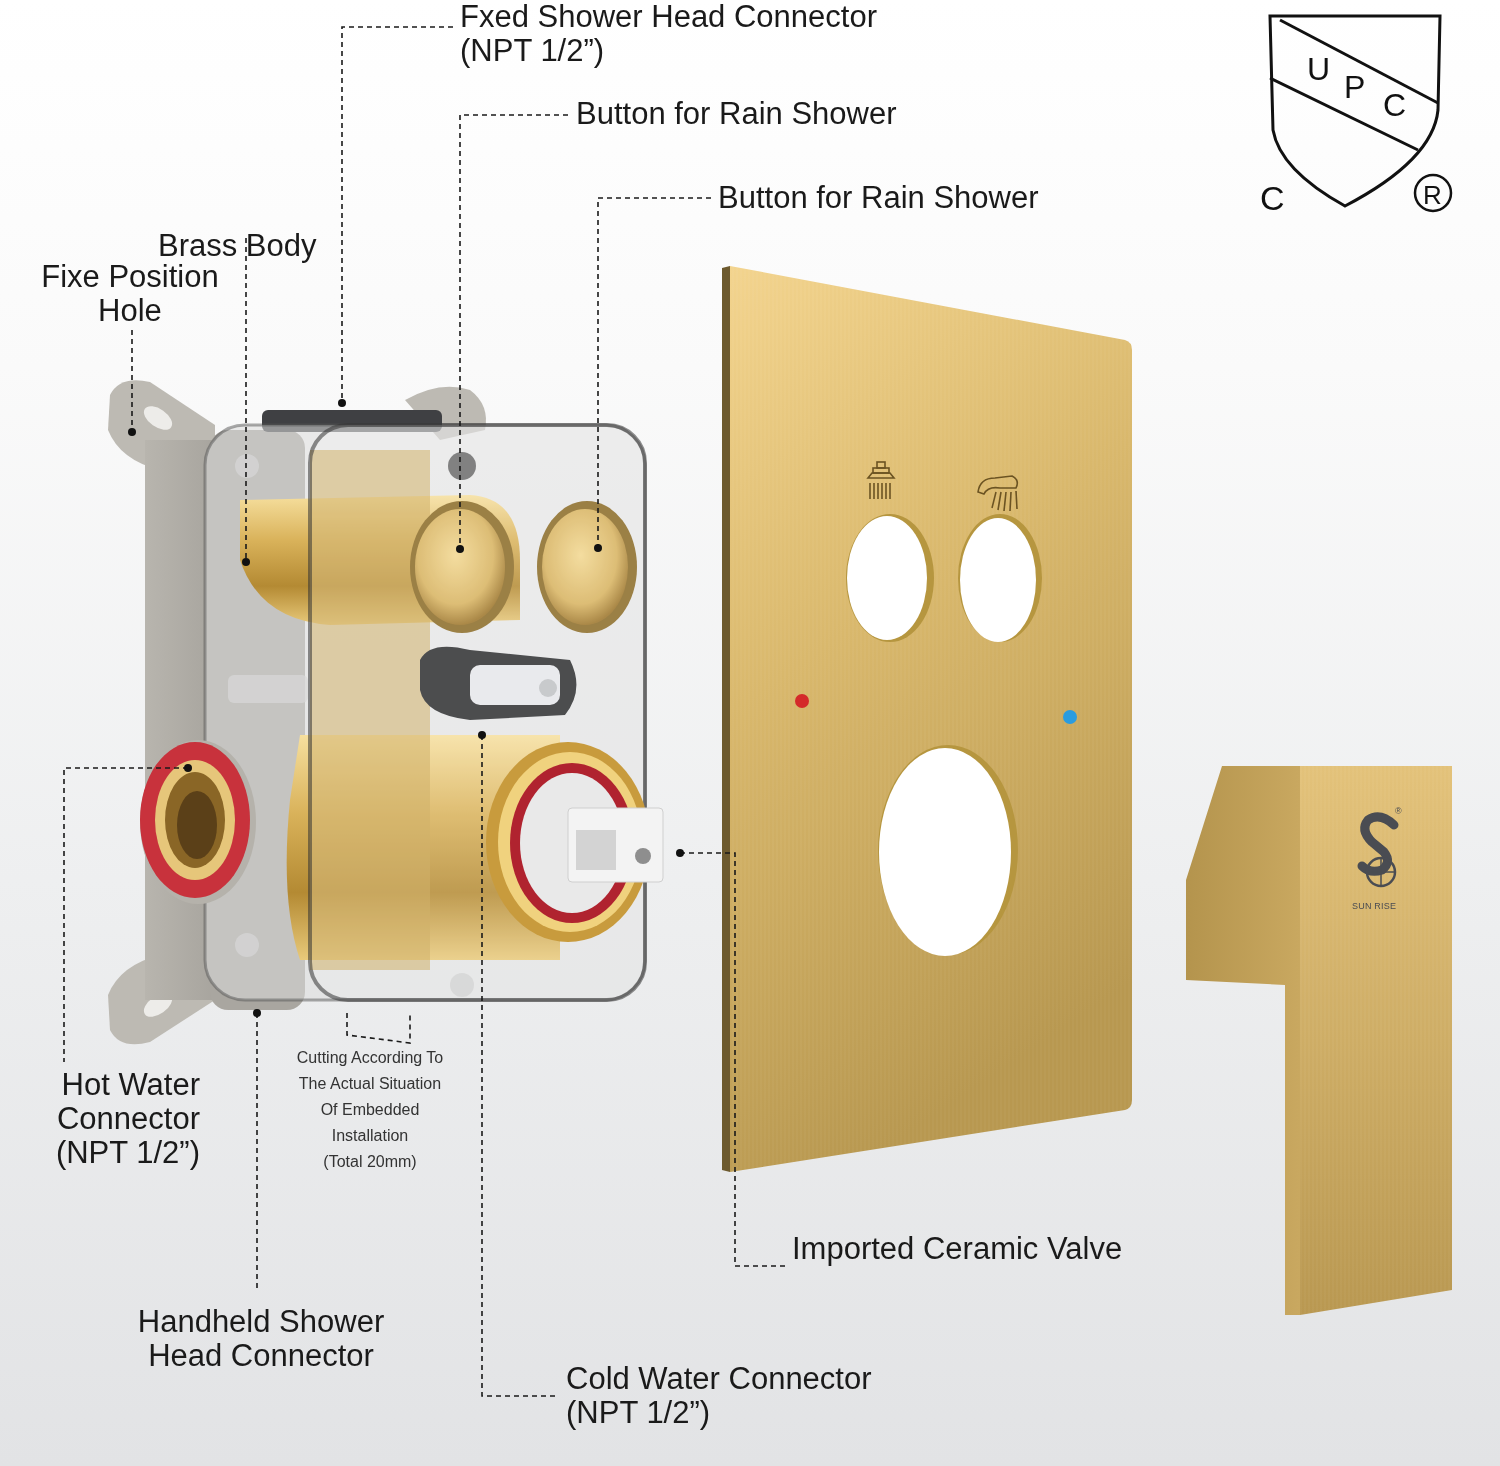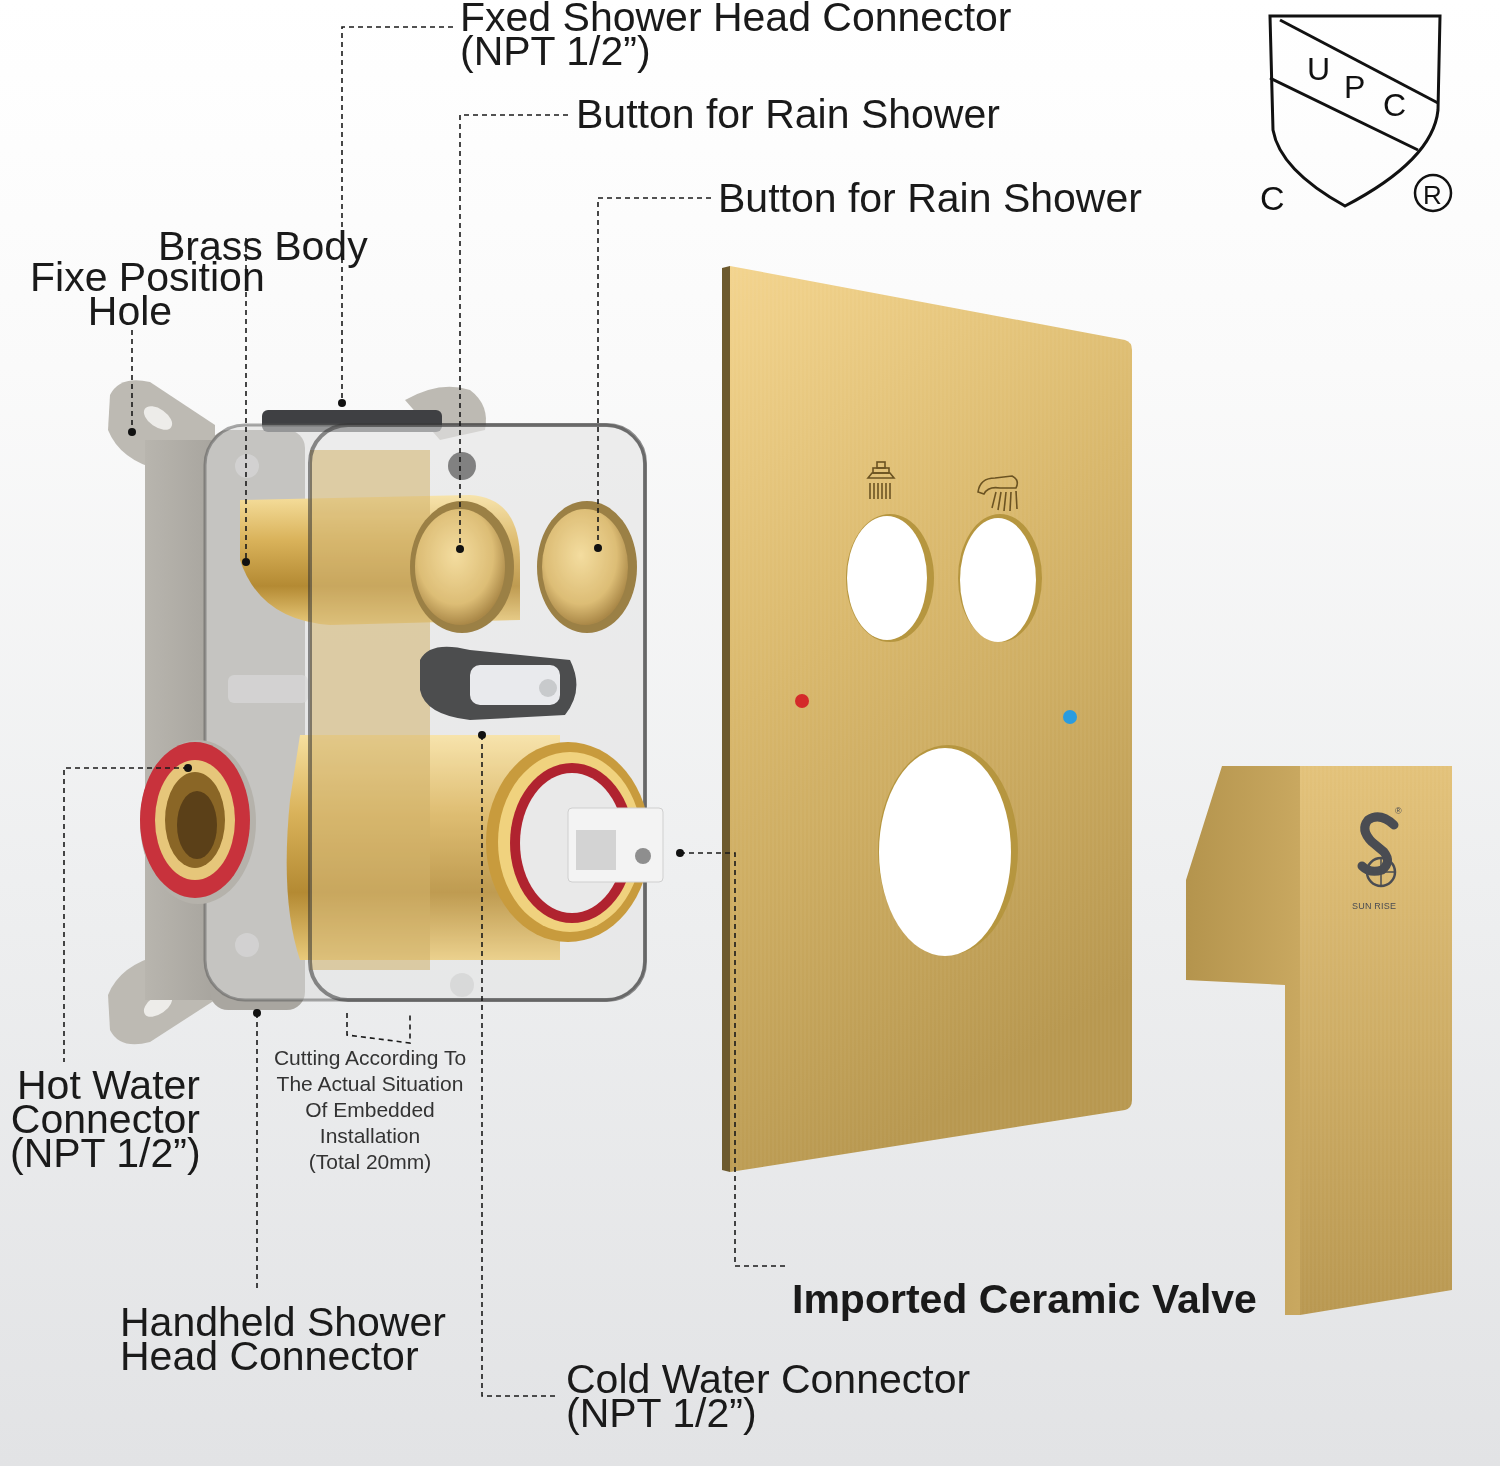--- a/index.html
+++ b/index.html
@@ -2,23 +2,23 @@
 <html><head>
 <meta charset="utf-8">
 <style>
   html, body { margin:0; padding:0; }
   body {
     width:1500px; height:1466px; position:relative; overflow:hidden;
     background: linear-gradient(180deg, #ffffff 0%, #fafafa 25%, #eeeff0 60%, #e2e3e5 100%);
     font-family: "Liberation Sans", "DejaVu Sans", sans-serif;
     color:#1c1c1c;
   }
-  .label { position:absolute; font-size:41px; line-height:34px; white-space:nowrap; color:#1a1a1a; }
+  .label { position:absolute; font-size:31px; line-height:34px; white-space:nowrap; color:#1a1a1a; }
   .label.center { text-align:center; }
-  .label.small { font-size:21px; line-height:26px; color:#333; text-align:center; }
+  .label.small { font-size:16px; line-height:26px; color:#333; text-align:center; }
   .label span { display:block; }
   svg.overlay { position:absolute; left:0; top:0; }
   .cert { position:absolute; left:1255px; top:10px; width:210px; height:215px; }
 </style>
 </head>
 <body>
 
 <svg class="overlay" width="1500" height="1466" viewBox="0 0 1500 1466">
   <defs>
     <linearGradient id="goldPlate" x1="0" y1="0" x2="0.3" y2="1">
@@ -238,20 +238,20 @@
   <span>Of Embedded</span>
   <span>Installation</span>
   <span>(Total 20mm)</span>
 </div>
 
 <div class="label center" style="left:120px;top:1294px;width:282px;margin-top:11px;">
   <span>Handheld Shower</span>
   <span>Head Connector</span>
 </div>
 
-<div class="label" style="left:792px;top:1282px;font-weight:bold;">
+<div class="label" style="left:792px;top:1232px;">
   <span>Imported Ceramic Valve</span>
 </div>
 
 <div class="label" style="left:566px;top:1362px;">
   <span>Cold Water Connector</span>
   <span>(NPT 1/2”)</span>
 </div>
 
 </body></html>

